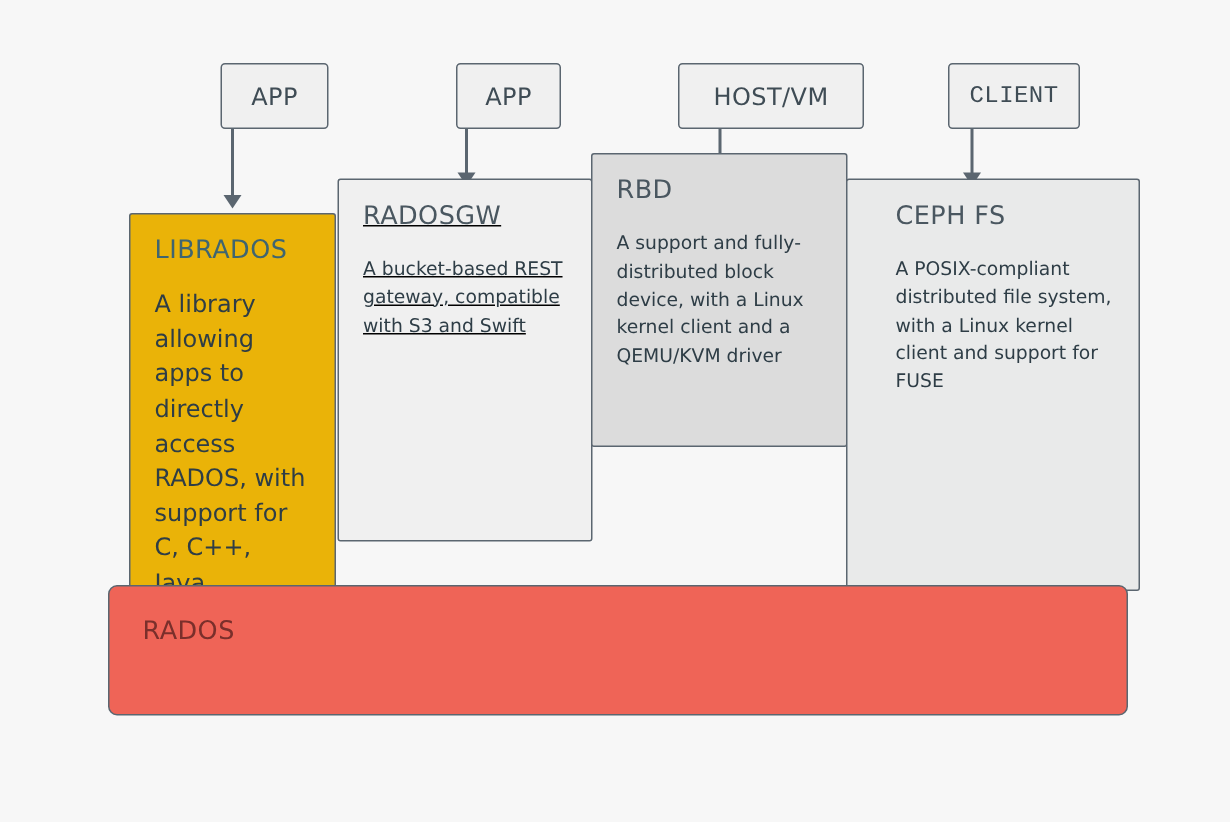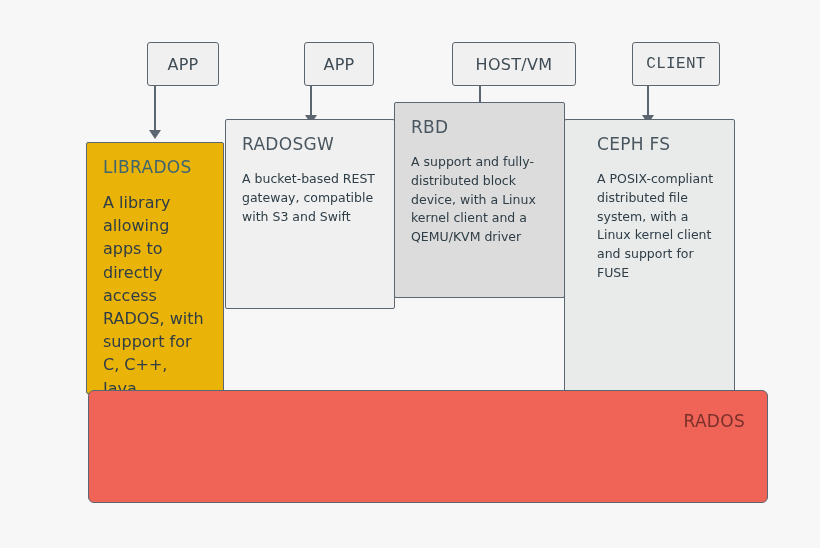--- a/index.html
+++ b/index.html
@@ -143,32 +143,32 @@
   <div class="arrow-head" style="left:474px; top:115px;"></div>
 
   <div class="arrow-line" style="left:647px; top:86px; height:30px;"></div>
   <div class="arrow-head" style="left:642px; top:115px;"></div>
 
   <div class="librados" style="left:86px; top:142px; width:138px; height:252px;">
     <div class="title">LIBRADOS</div>
     <div class="body">A library allowing apps to directly access RADOS, with support for C, C++, Java, Python, Ruby, and PHP</div>
   </div>
 
-  <div class="svc light" style="left:225px; top:119px; width:170px; height:190px;">
+  <div class="svc light" style="left:225px; top:119px; width:170px; height:242px;text-decoration:underline;">
     <div class="title">RADOSGW</div>
     <div class="body">A bucket-based REST gateway, compatible with S3 and Swift</div>
   </div>
 
   <div class="svc grey" style="left:394px; top:102px; width:171px; height:196px;">
     <div class="title">RBD</div>
     <div class="body">A support and fully-distributed block device, with a Linux kernel client and a QEMU/KVM driver</div>
   </div>
 
-  <div class="svc pale" style="left:564px; top:119px; width:171px; height:275px;padding-left:32px;">
+  <div class="svc pale" style="left:564px; top:119px; width:196px; height:275px;padding-left:32px;">
     <div class="title">CEPH FS</div>
     <div class="body">A POSIX-compliant distributed file system, with a Linux kernel client and support for FUSE</div>
   </div>
 
-  <div class="rados" style="left:88px; top:390px; width:680px; height:113px;text-align:right;">
+  <div class="rados" style="left:72px; top:390px; width:680px; height:87px;">
     <div class="title">RADOS</div>
   </div>
 
 </div>
 
 </body></html>

